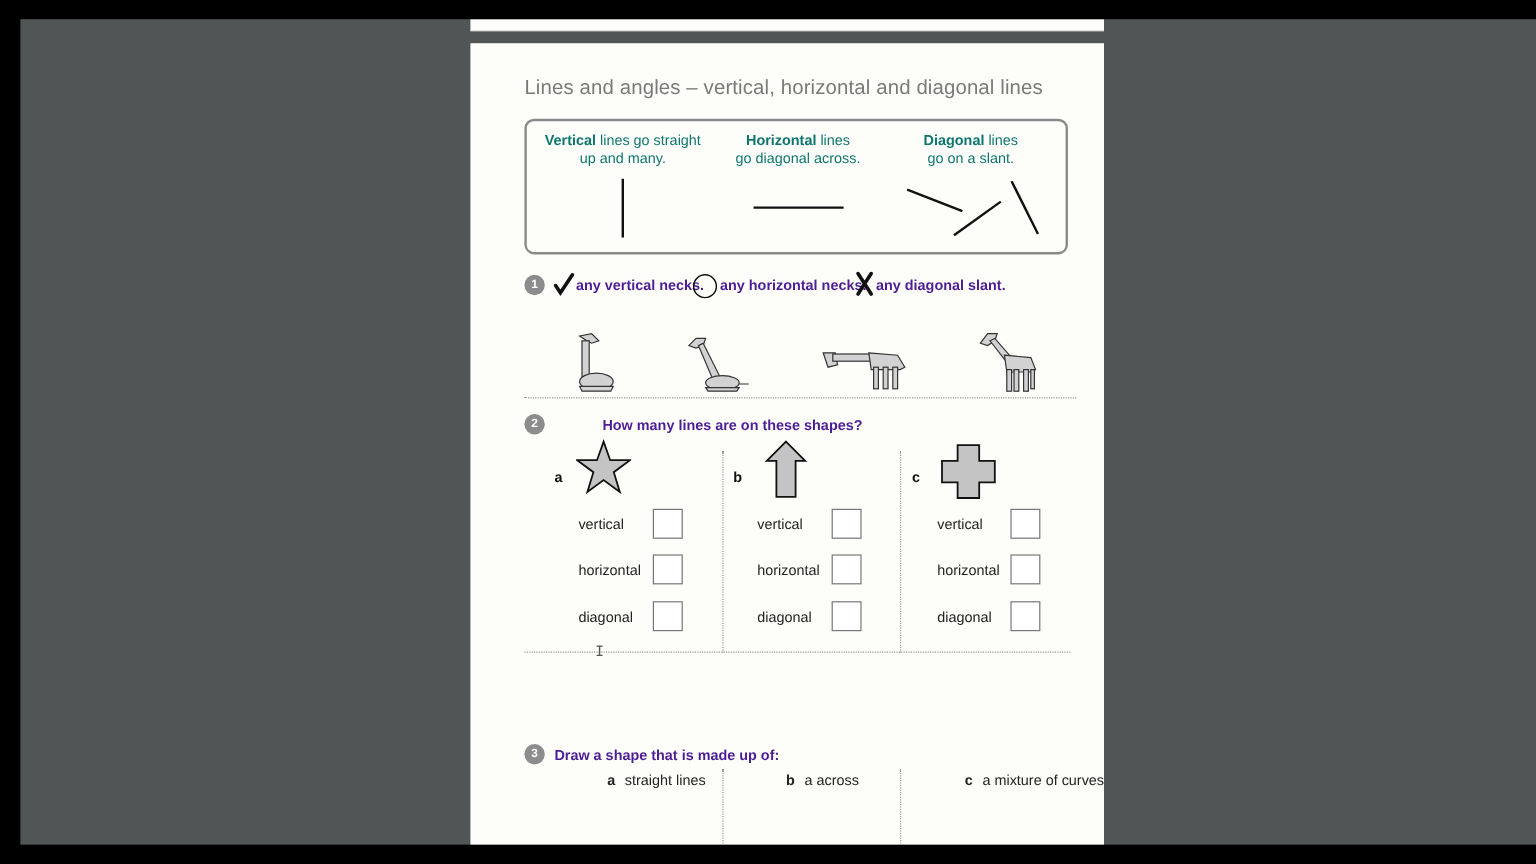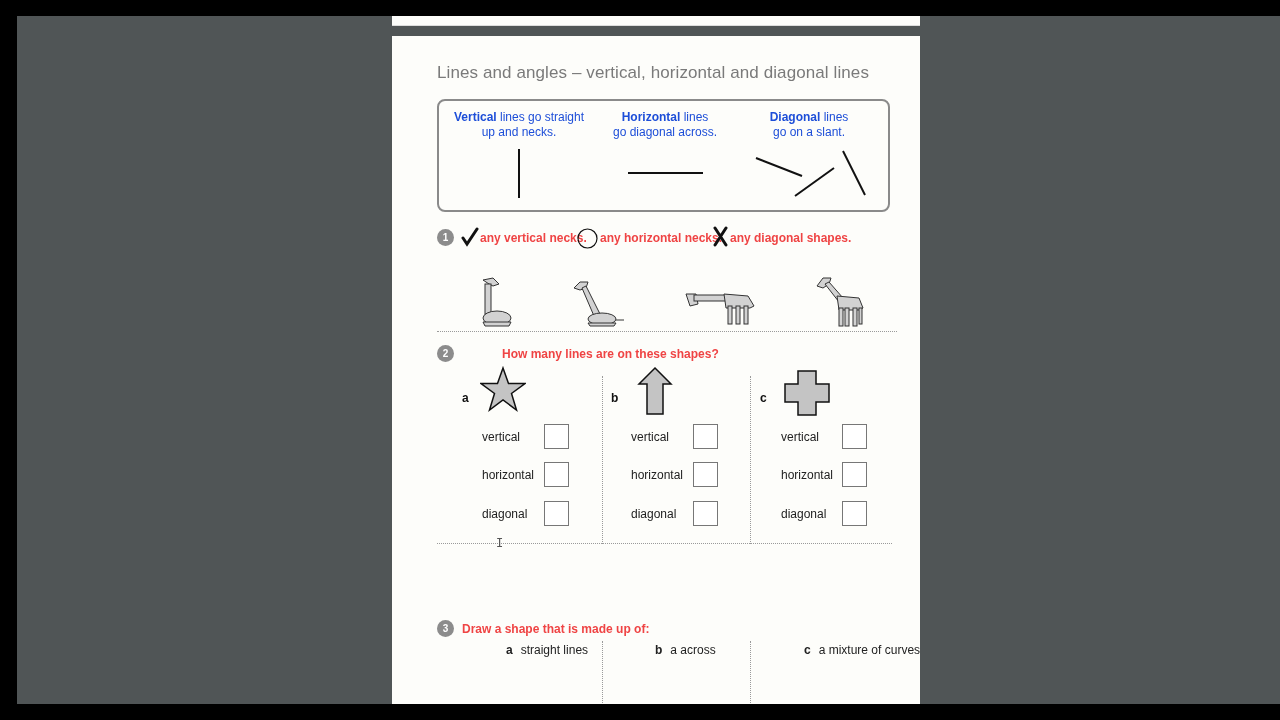--- a/index.html
+++ b/index.html
@@ -11,25 +11,25 @@
   .bottombar { position: absolute; left: 0; top: 704px; width: 1280px; height: 16px; background: #000; }
 
   .page-prev { position: absolute; left: 375px; top: 0; width: 528px; height: 10px; background: #fdfdfb; border-bottom: 1px solid #ddd; }
   .page { position: absolute; left: 375px; top: 20px; width: 528px; height: 700px; background: #fdfdfa; }
 
   .scroll-thumb { position: absolute; left: 1269px; top: 76px; width: 8px; height: 22px; border-radius: 4px; background: #b9bcbc; }
 
   .title { position: absolute; left: 45px; top: 27px; font-family: "Liberation Sans", sans-serif; font-size: 17px; color: #7a7a7a; letter-spacing: 0.1px; white-space: nowrap; }
 
   .infobox { position: absolute; left: 45px; top: 63px; width: 453px; height: 113px; border: 2px solid #8a8a8a; border-radius: 8px; }
-  .info-col { position: absolute; top: 9px; text-align: center; font-family: "Liberation Sans", sans-serif; font-size: 12px; line-height: 15px; color: #1d4ed8; }
+  .info-col { position: absolute; top: 9px; text-align: center; font-family: "Liberation Sans", sans-serif; font-size: 12px; line-height: 15px; color: #0f766e; }
   .info-col b { font-weight: bold; }
 
   .qnum { position: absolute; width: 17px; height: 17px; border-radius: 50%; background: #8c8c8c; color: #fff; font-size: 10px; font-weight: bold; text-align: center; line-height: 17px; font-family: "Liberation Sans", sans-serif; }
-  .qtext { position: absolute; font-family: "Liberation Sans", sans-serif; font-size: 12px; font-weight: bold; color: #ef4444; white-space: nowrap; }
+  .qtext { position: absolute; font-family: "Liberation Sans", sans-serif; font-size: 12px; font-weight: bold; color: #4c1d95; white-space: nowrap; }
 
   .dotline-h { position: absolute; height: 0; border-top: 1px dotted #9a9a9a; }
   .dotline-v { position: absolute; width: 0; border-left: 1px dotted #9a9a9a; }
 
   .sublabel { position: absolute; font-family: "Liberation Sans", sans-serif; font-size: 12px; font-weight: bold; color: #111; }
   .rowlabel { position: absolute; font-family: "Liberation Sans", sans-serif; font-size: 12px; color: #222; }
   .answer-box { position: absolute; width: 25px; height: 25px; border: 1px solid #777; background: #fff; }
 
   .infobox2 { position: absolute; left: 45px; top: 518px; width: 453px; height: 55px; border: 2px solid #8a8a8a; border-radius: 8px; }
   .infobox2 .txt { position: absolute; left: 10px; top: 11px; font-family: "Liberation Sans", sans-serif; font-size: 11.5px; line-height: 16px; color: #222; }
@@ -46,21 +46,21 @@
 
 <div class="viewer">
   <div class="page-prev"></div>
 
   <div class="page">
     <div class="title">Lines and angles – vertical, horizontal and diagonal lines</div>
 
     <div class="infobox">
       <div class="info-col" style="left:14px; width:132px;">
         <b>Vertical</b><span> lines go straight</span><br>
-        <span>up and necks.</span>
+        <span>up and many.</span>
       </div>
       <div class="info-col" style="left:170px; width:112px;text-align:center;">
         <b>Horizontal</b><span> lines</span><br>
         <span>go diagonal across.</span>
       </div>
       <div class="info-col" style="left:320px; width:100px;">
         <b>Diagonal</b><span> lines</span><br>
         <span>go on a slant.</span>
       </div>
       <svg style="position:absolute;left:0;top:0" width="453" height="113">
@@ -77,21 +77,21 @@
       <path d="M2 11 L6 17 L16 2" stroke="#111" stroke-width="3" fill="none" stroke-linecap="round"></path>
     </svg>
     <div class="qtext" style="left:88px; top:195px;">any vertical necks.</div>
     <svg style="position:absolute; left:185px; top:192px;" width="21" height="21">
       <circle cx="10.5" cy="10.5" r="9.5" stroke="#111" stroke-width="1.2" fill="none"></circle>
     </svg>
     <div class="qtext" style="left:208px; top:195px;">any horizontal necks.</div>
     <svg style="position:absolute; left:320px; top:190px;" width="17" height="21">
       <path d="M3 2 L14 19 M14 2 L3 19" stroke="#111" stroke-width="3" fill="none" stroke-linecap="round"></path>
     </svg>
-    <div class="qtext" style="left:338px; top:195px;">any diagonal shapes.</div>
+    <div class="qtext" style="left:338px; top:195px;">any diagonal slant.</div>
 
     <svg style="position:absolute; left:85px; top:238px;" width="40" height="55">
       <g stroke="#333" stroke-width="1" fill="#d2d2d2">
         <path d="M6 6 L16 4 L22 10 L16 12 L12 10 Z"></path>
         <rect x="8" y="10" width="6" height="30"></rect>
         <ellipse cx="20" cy="44" rx="14" ry="7"></ellipse>
         <path d="M6 48 L34 48 L32 52 L8 52 Z"></path>
       </g>
     </svg>
     <svg style="position:absolute; left:180px; top:240px;" width="55" height="52">

